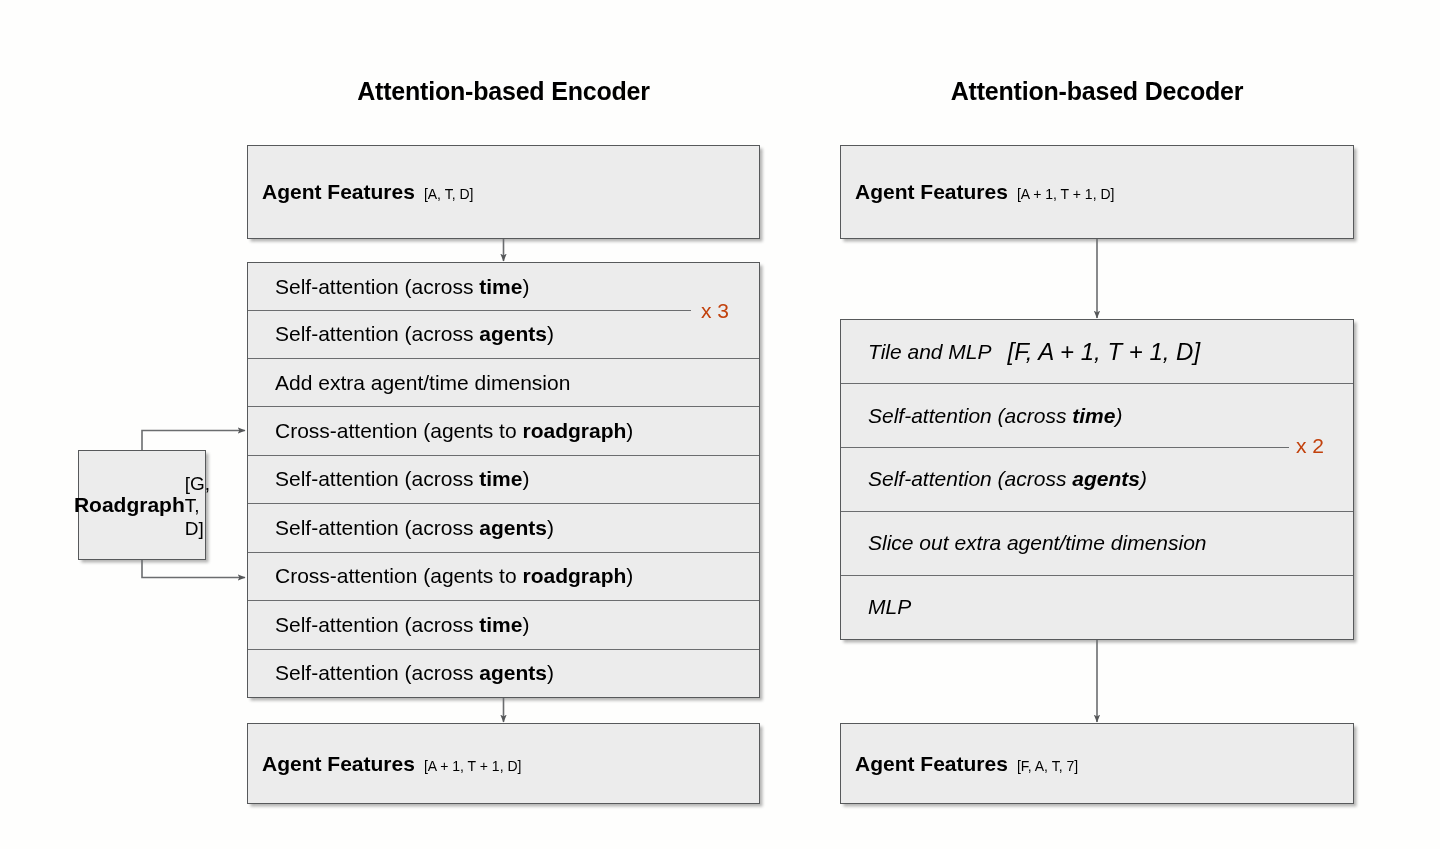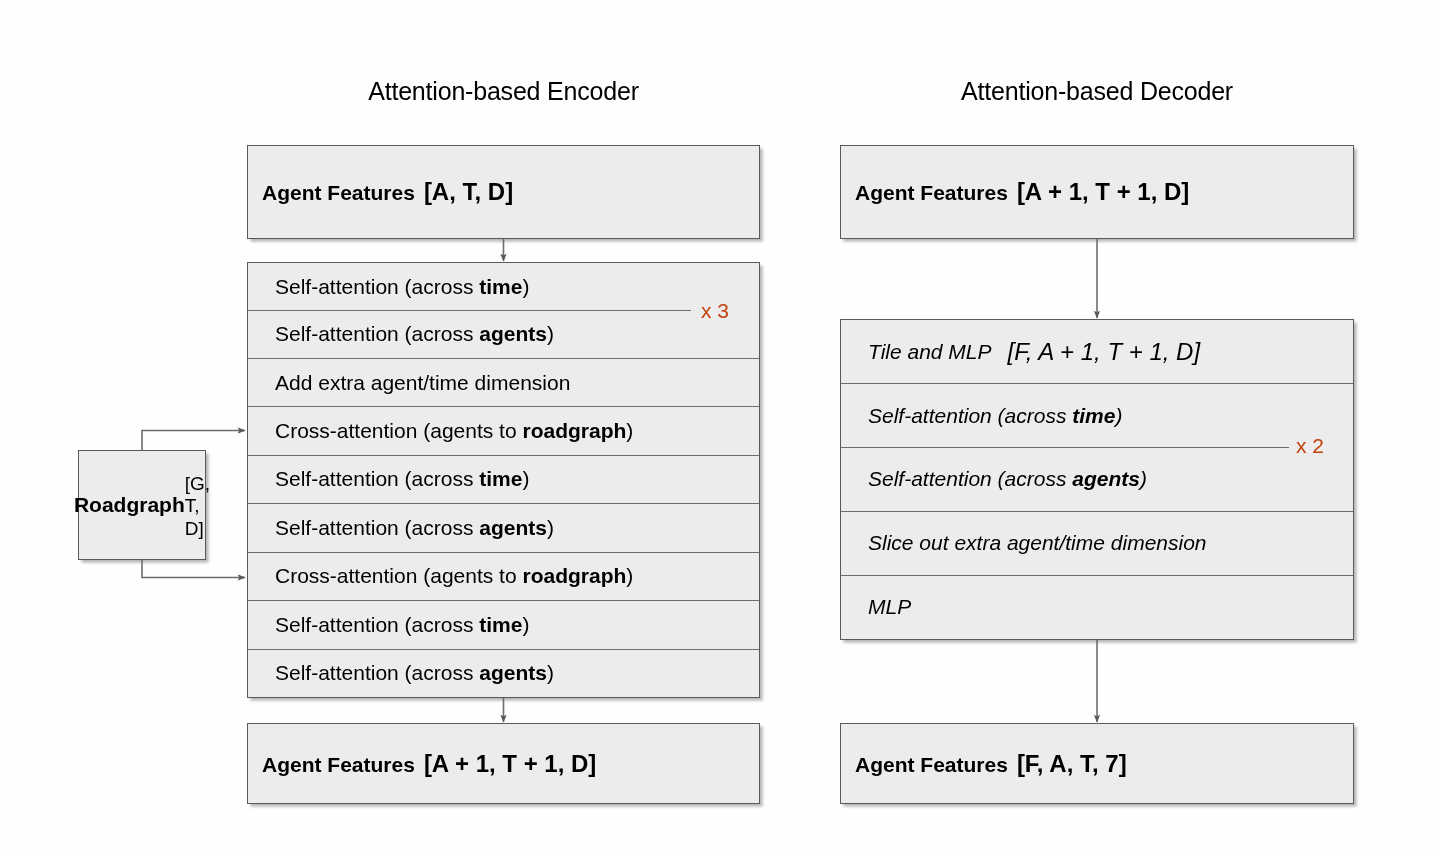--- a/index.html
+++ b/index.html
@@ -18,21 +18,21 @@
 
   .canvas {
     position: absolute;
     inset: 0;
   }
 
   
   .col-title {
     position: absolute;
     font-size: 25px;
-    font-weight: normal;
+    font-weight: bold;
     letter-spacing: -0.2px;
     text-align: center;
     white-space: nowrap;
     color: #000;
   }
   #enc-title { left: 247px; width: 513px; top: 77px; }
   #dec-title { left: 840px; width: 514px; top: 77px; }
 
   
   .box {
@@ -49,22 +49,22 @@
   }
   .feature-inner {
     padding-left: 14px;
     white-space: nowrap;
   }
   .feat-name {
     font-size: 21px;
     font-weight: bold;
   }
   .feat-shape {
-    font-size: 24px;
-    font-weight: bold;
+    font-size: 14px;
+    font-weight: normal;
     margin-left: 9px;
   }
 
   
   .stack {
     position: absolute;
     border: 1.6px solid #57595b;
     background: #ececec;
     box-sizing: border-box;
     box-shadow: 2.5px 2.5px 3px rgba(0,0,0,0.30);

